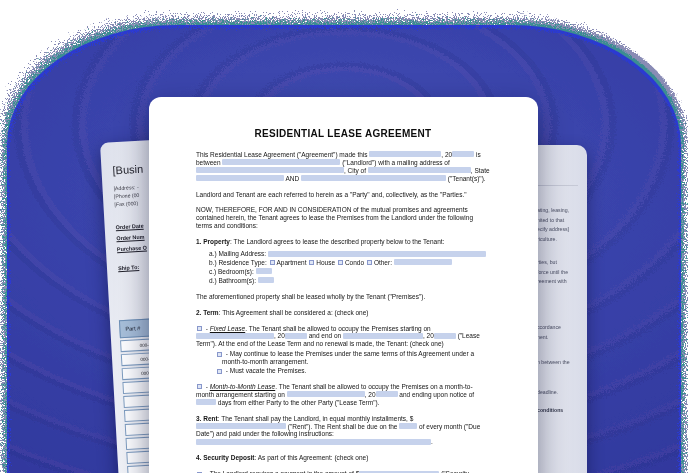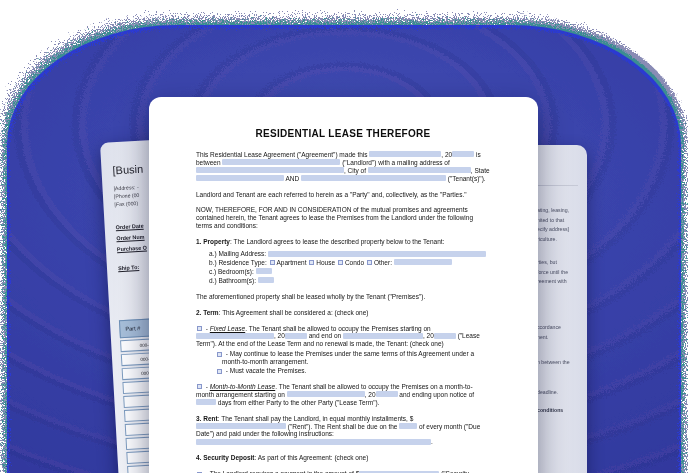--- a/index.html
+++ b/index.html
@@ -152,21 +152,21 @@
   <div class="frag" style="top:133px">reement with</div>
   <div class="frag" style="top:179px">ccordance</div>
   <div class="frag" style="top:189px">nent.</div>
   <div class="frag" style="top:214px">n between the</div>
   <div class="frag" style="top:244px">deadline.</div>
   <div class="frag bold" style="top:262px">conditions</div>
 </div>
 
 <div class="doc-main">
   <div class="content">
-    <h1 class="lease-title">RESIDENTIAL LEASE THEREFORE</h1>
+    <h1 class="lease-title">RESIDENTIAL LEASE AGREEMENT</h1>
 
     <div class="intro">
       <div class="line">
         <span>This Residential Lease Agreement ("Agreement") made this </span><span class="field" style="width:72px"></span><span>, 20</span><span class="field" style="width:22px"></span><span> is</span>
       </div>
       <div class="line">
         <span>between </span><span class="field" style="width:118px"></span><span> ("Landlord") with a mailing address of</span>
       </div>
       <div class="line">
         <span class="field" style="width:148px"></span><span>, City of </span><span class="field" style="width:103px"></span><span>, State of</span>

